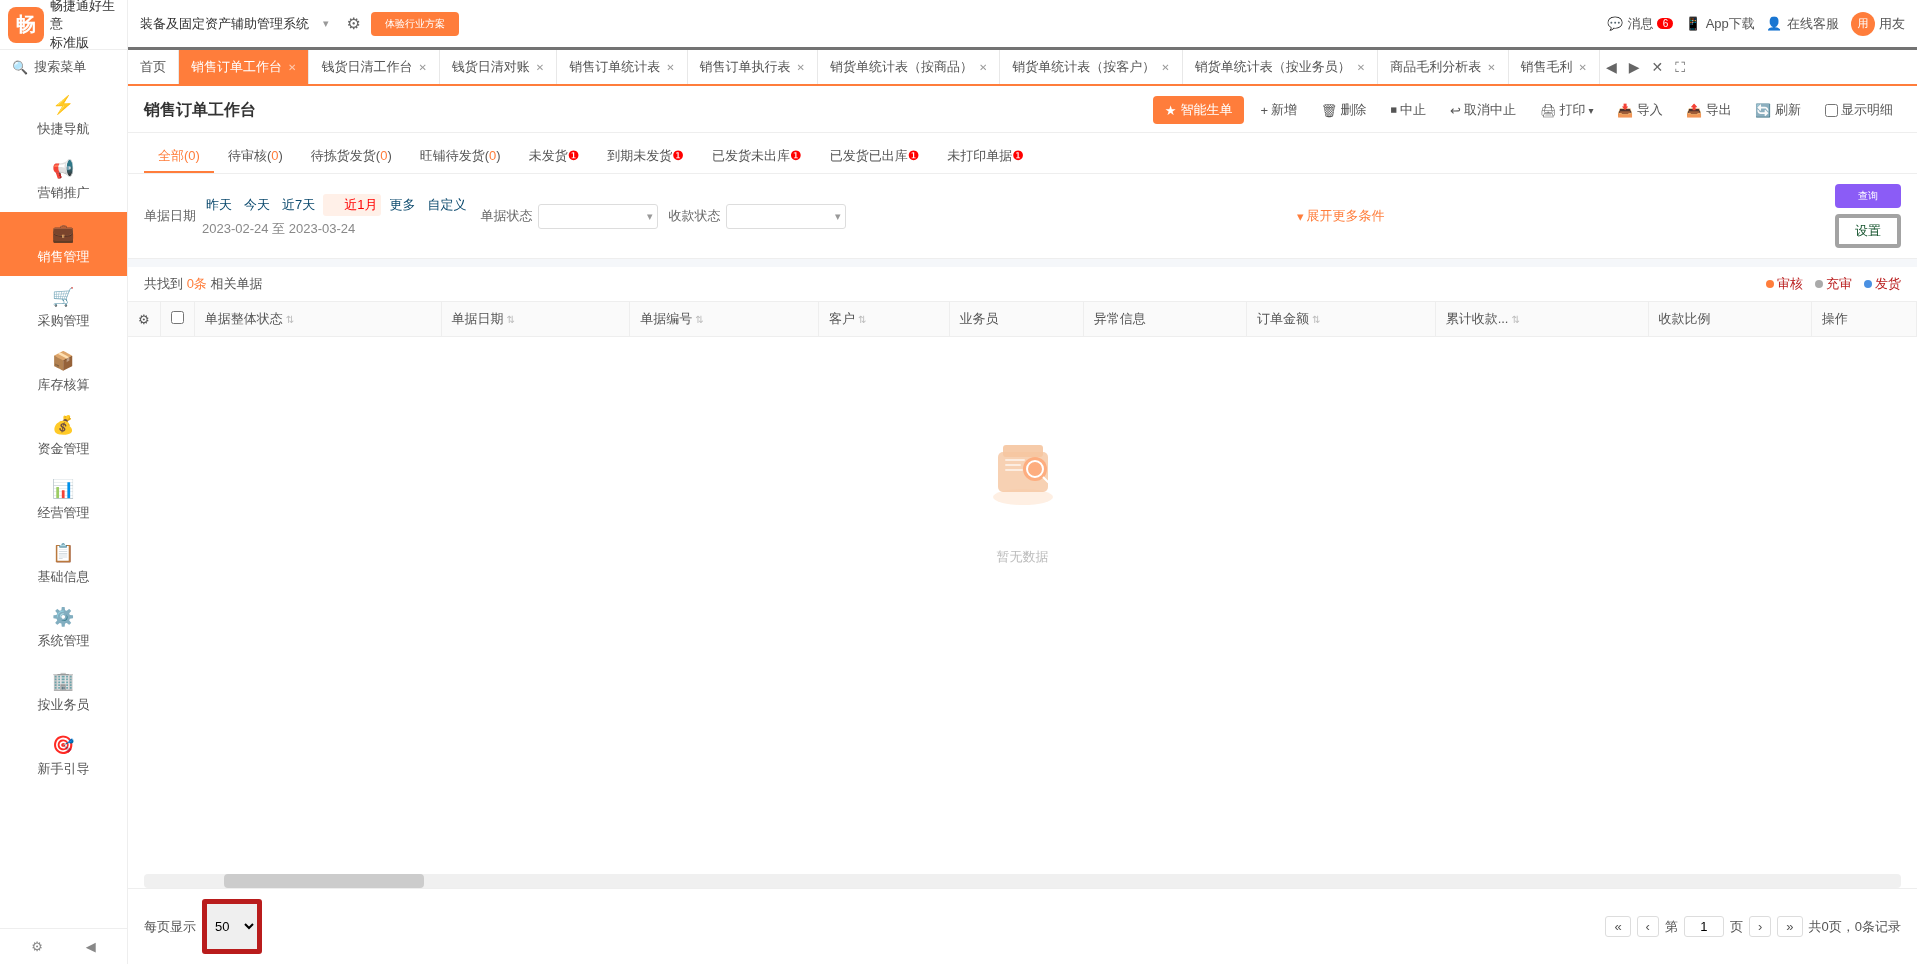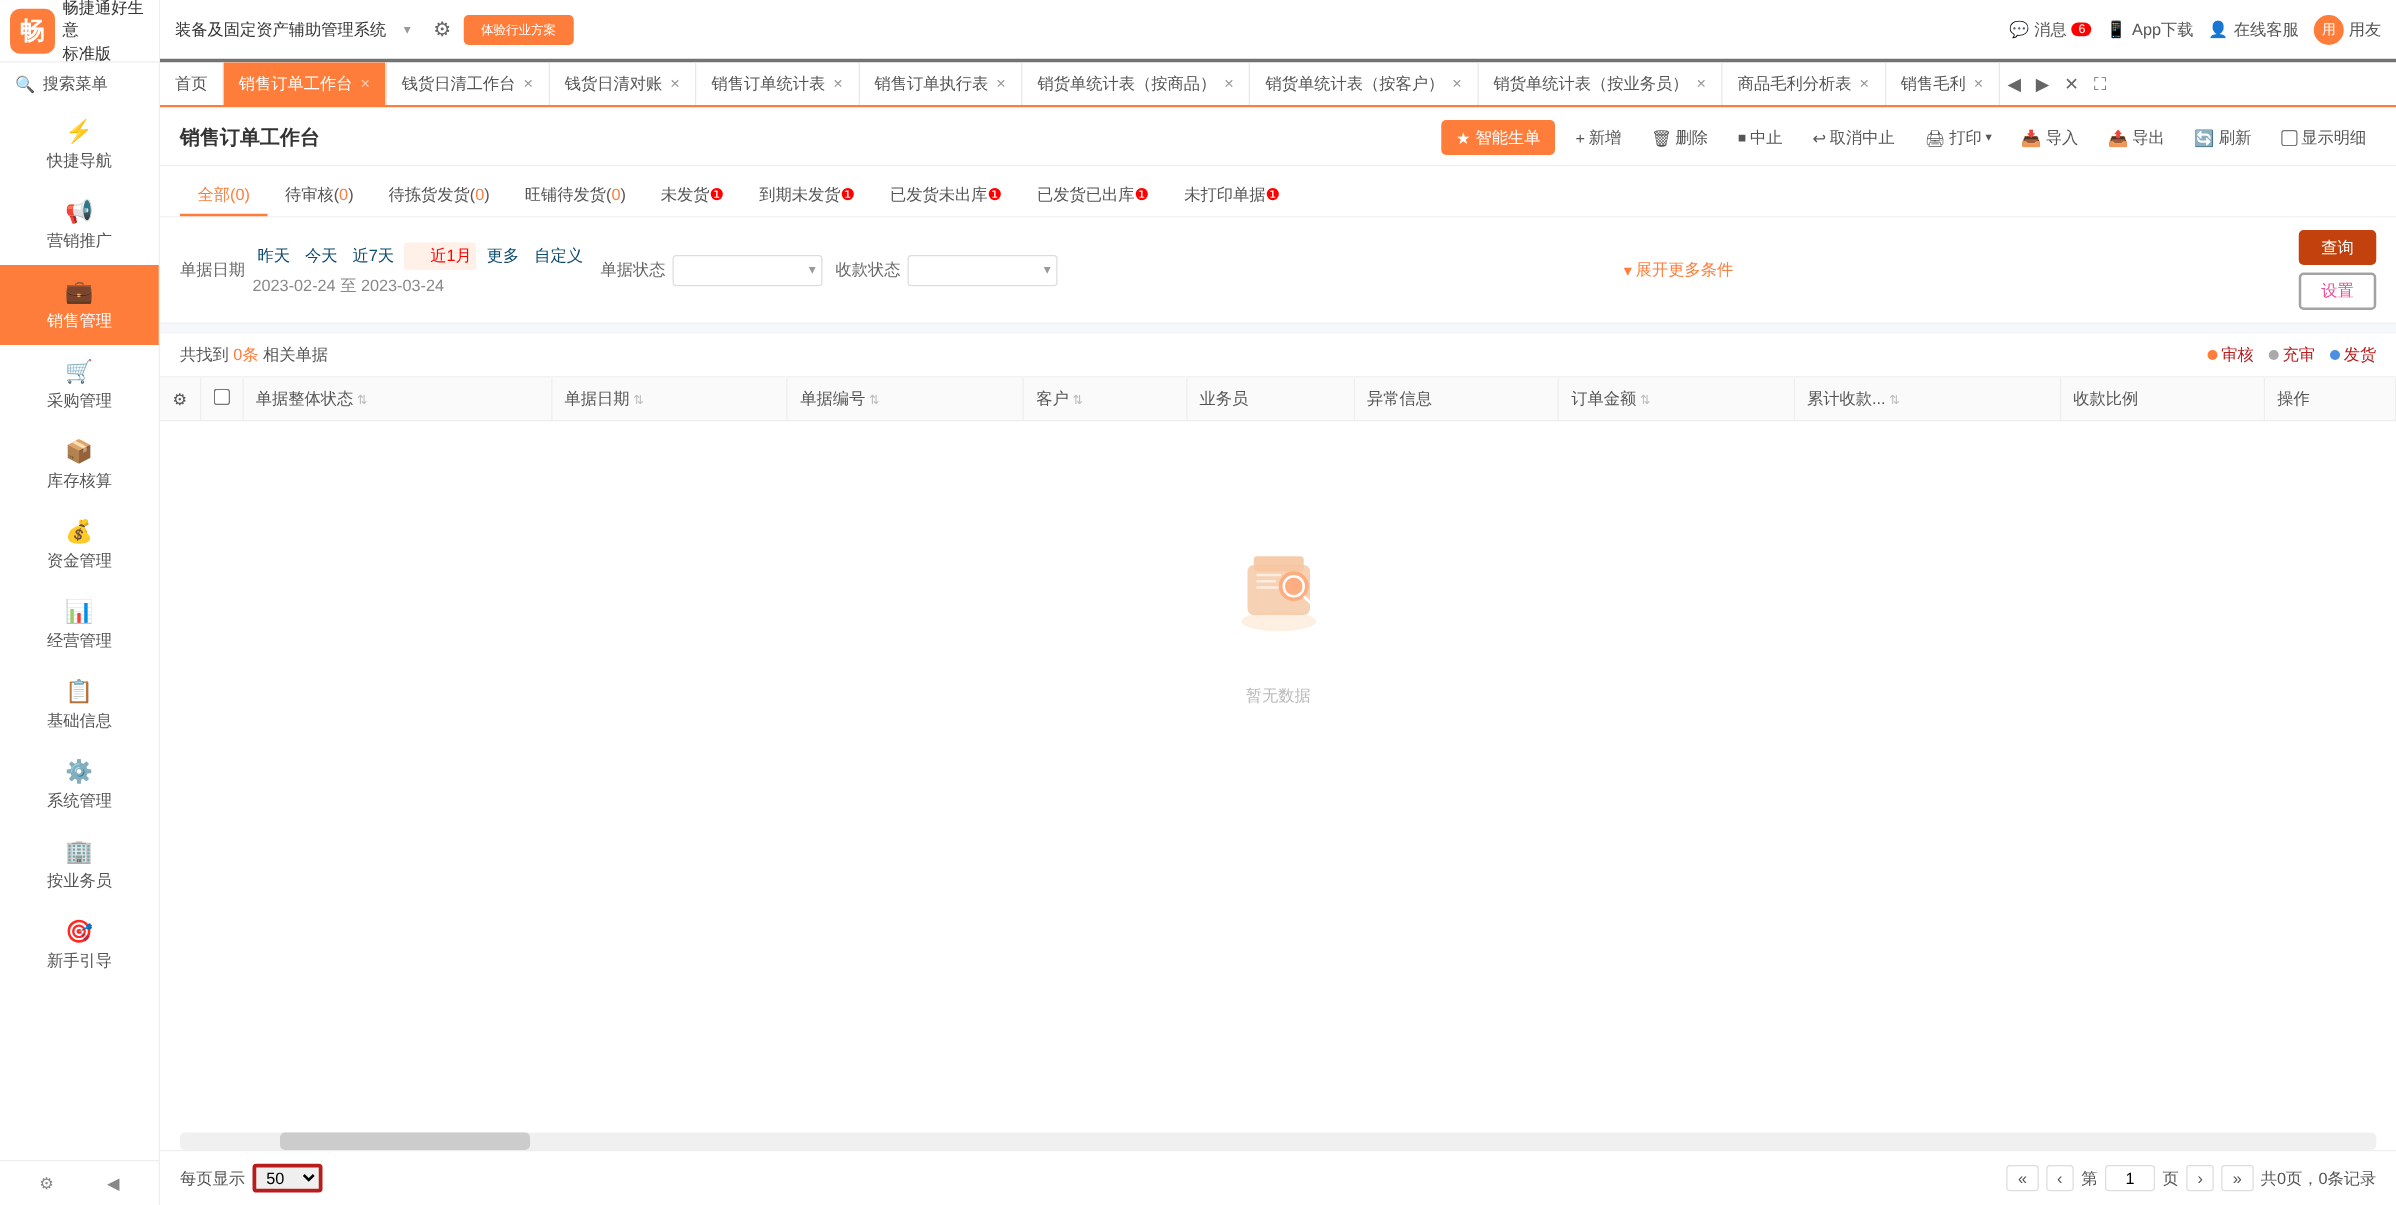--- a/index.html
+++ b/index.html
@@ -54,22 +54,22 @@
     .search-label { color: #666; white-space: nowrap; font-size: 13px; }
     .search-date-range { display: flex; align-items: center; gap: 4px; font-size: 12px; color: #666; }
     .date-option { cursor: pointer; color: #0c4a6e; padding: 2px 4px; }
     .date-option.active { color: #ff0000; background: #fff0e8; border-radius: 3px; padding-left: 21px; }
     .date-input-row { display: flex; align-items: center; gap: 4px; margin-top: 2px; font-size: 12px; color: #888; }
     .search-select { border: 1px solid #ddd; border-radius: 3px; padding: 4px 24px 4px 8px; color: #333; font-size: 13px; background: #fff; appearance: none; min-width: 120px; cursor: pointer; position: relative; }
     .select-wrap { position: relative; display: inline-block; }
     .select-wrap::after { content: '▾'; position: absolute; right: 6px; top: 50%; transform: translateY(-50%); color: #999; pointer-events: none; font-size: 11px; }
     .expand-btn { color: #ff7d3b; cursor: pointer; font-size: 13px; display: flex; align-items: center; gap: 3px; }
     .search-right { display: flex; gap: 6px; margin-left: auto; flex-direction: column; }
-    .query-btn { background: #c2410c; color: #fff; border: none; padding: 5px 16px; border-radius: 4px; cursor: pointer; font-size: 13px; }
-    .set-btn { border: 2px solid #a3a3a3; background: #fff; color: #ec4899; padding: 4px 16px; border-radius: 4px; cursor: pointer; font-size: 13px; }
+    .query-btn { background: #8b5cf6; color: #fff; border: none; padding: 5px 16px; border-radius: 4px; cursor: pointer; font-size: 10px; }
+    .set-btn { border: 4px solid #a3a3a3; background: #fff; color: #14532d; padding: 4px 16px; border-radius: 4px; cursor: pointer; font-size: 13px; }
 
     
     .table-area { flex: 1; background: #fff; margin-top: 8px; display: flex; flex-direction: column; }
     .table-info-bar { display: flex; align-items: center; justify-content: space-between; padding: 8px 16px; border-bottom: 1px solid #eee; }
     .table-info { font-size: 13px; color: #555; }
     .table-info .highlight { color: #ff7d3b; }
     .table-actions-right { display: flex; gap: 12px; }
     .table-action-btn { display: flex; align-items: center; gap: 3px; color: #b91c1c; cursor: pointer; font-size: 13px; }
     .dot { width: 8px; height: 8px; border-radius: 50%; display: inline-block; }
     .dot-orange { background: #ff7d3b; }
@@ -416,21 +416,21 @@
         </div>
       </div>
 
       <div class="scroll-bar-area">
         <div class="scroll-bar-thumb"></div>
       </div>
 
       <div class="pagination">
         <div class="page-size-select">
           <span>每页显示</span>
-          <select style="border:3px solid #b91c1c;padding:0 4px;border-radius:3px;">
+          <select style="border:5px solid #b91c1c;padding:14px 4px;border-radius:3px;">
             <option value="50">50</option>
             <option value="10">10</option>
             <option value="20">20</option>
             <option value="100">100</option>
           </select>
         </div>
         <div class="page-nav">
           <button class="page-nav-btn">«</button>
           <button class="page-nav-btn">‹</button>
           <span>第</span>

